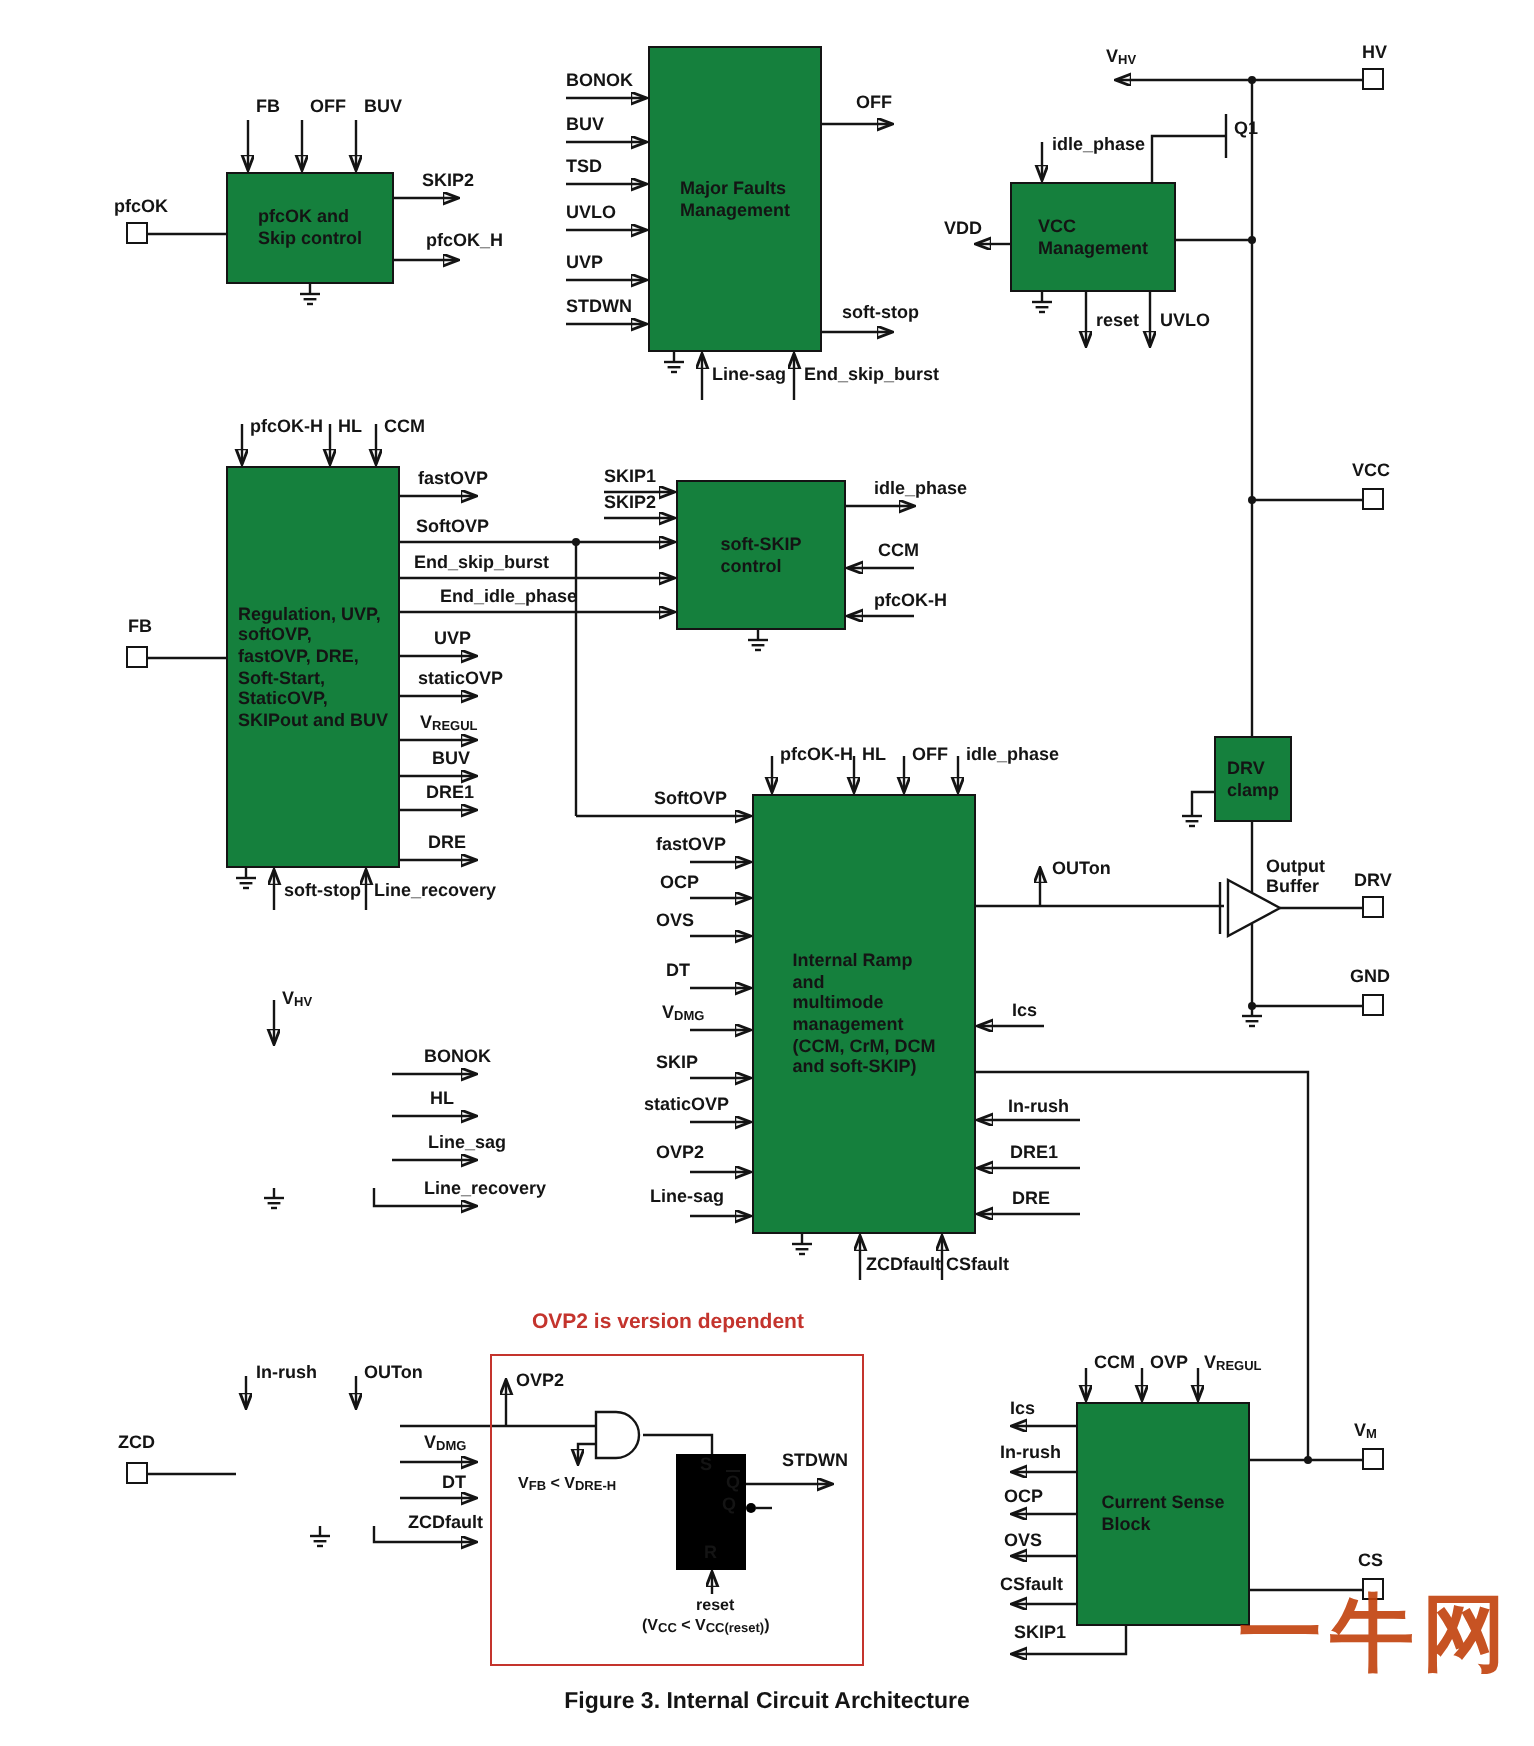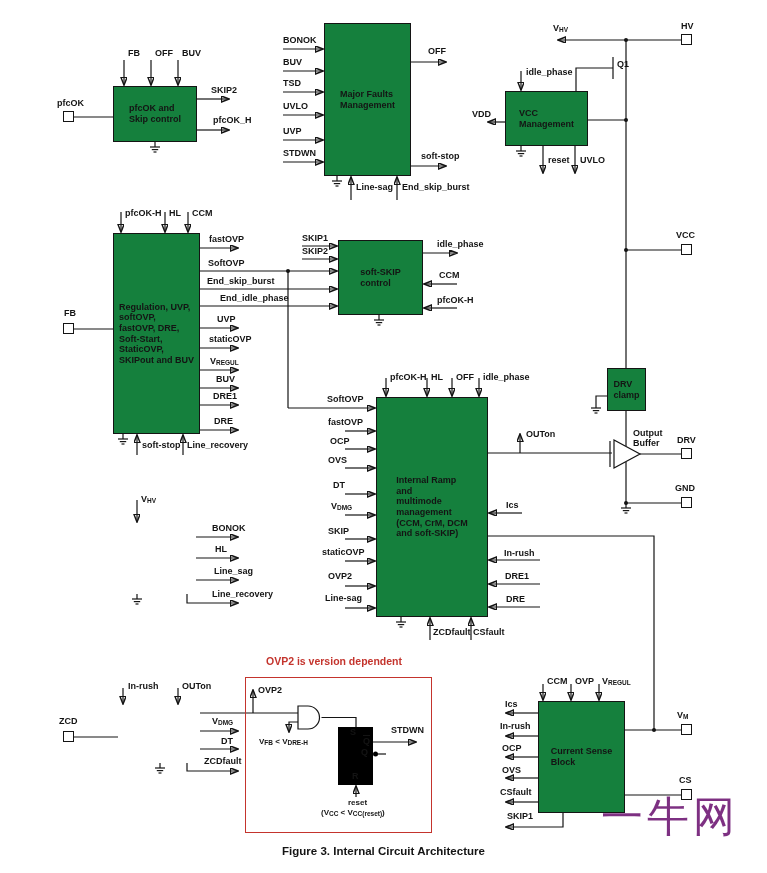--- a/index.html
+++ b/index.html
@@ -12,21 +12,21 @@
        display:flex;align-items:center;justify-content:center;text-align:left;
        font-weight:bold;font-size:9px;line-height:1.18;white-space:pre-line;}
   .sig{position:absolute;font-weight:bold;font-size:9px;white-space:nowrap;line-height:1.1;}
   .small{font-size:8px;}
   .sb{font-size:6.5px;font-weight:bold;vertical-align:-1px;}
   .ovl{text-decoration:overline;}
   .pin{position:absolute;width:11px;height:11px;border:1.6px solid #141414;background:#fff;box-sizing:border-box;}
   .redbox{position:absolute;border:1.5px solid #c4342d;background:transparent;box-sizing:border-box;}
   .rednote{position:absolute;color:#c4342d;font-weight:bold;font-size:10.5px;white-space:nowrap;}
   .caption{position:absolute;left:0;width:767px;text-align:center;font-weight:bold;font-size:11.5px;}
-  .wm{position:absolute;color:#701a75;font-weight:normal;opacity:.9;}
+  .wm{position:absolute;color:#c2410c;font-weight:bold;opacity:.9;margin-left:18px;}
   .wm1{font-size:42px;letter-spacing:4px;}
   .wm2{font-size:25px;letter-spacing:3px;}
 </style>
 </head>
 <body>
 
 <div id="stage">
 
 <svg id="wires" width="767" height="873">
   <defs>

